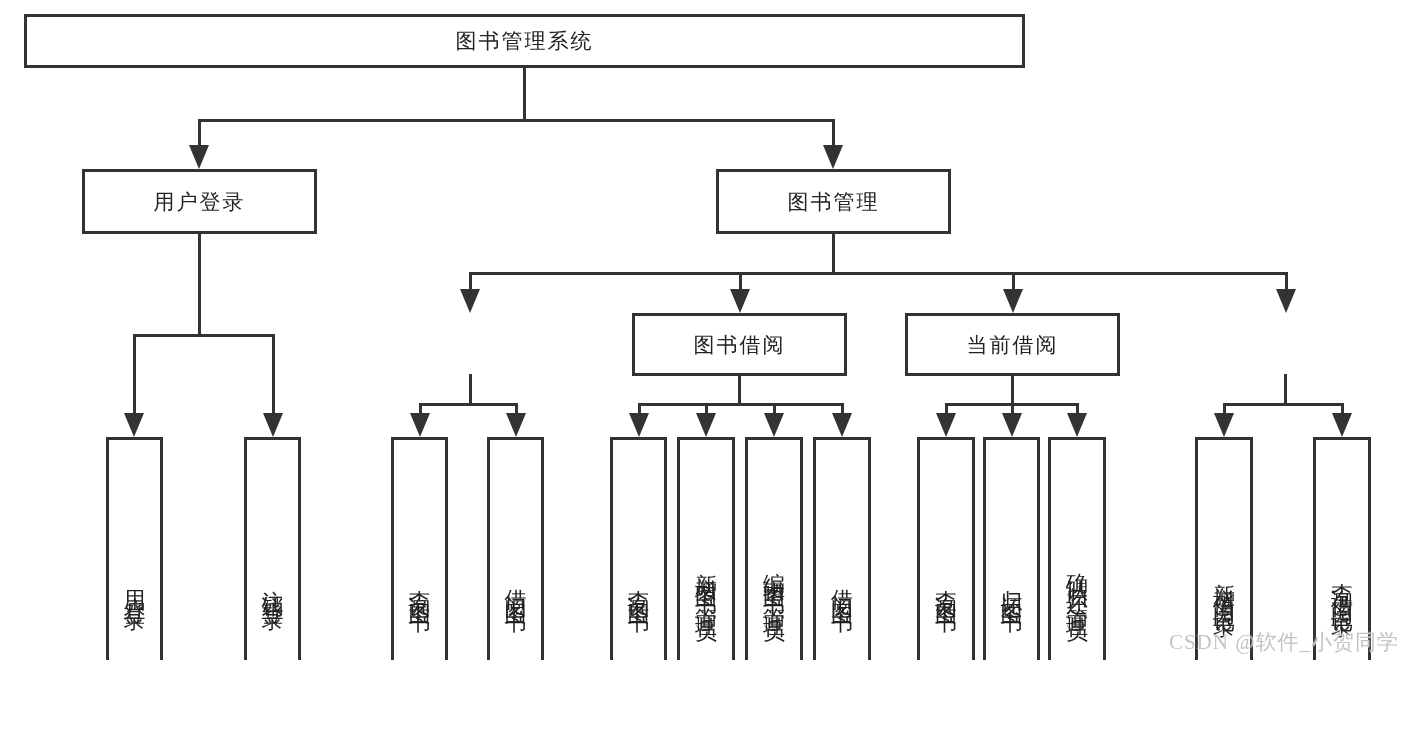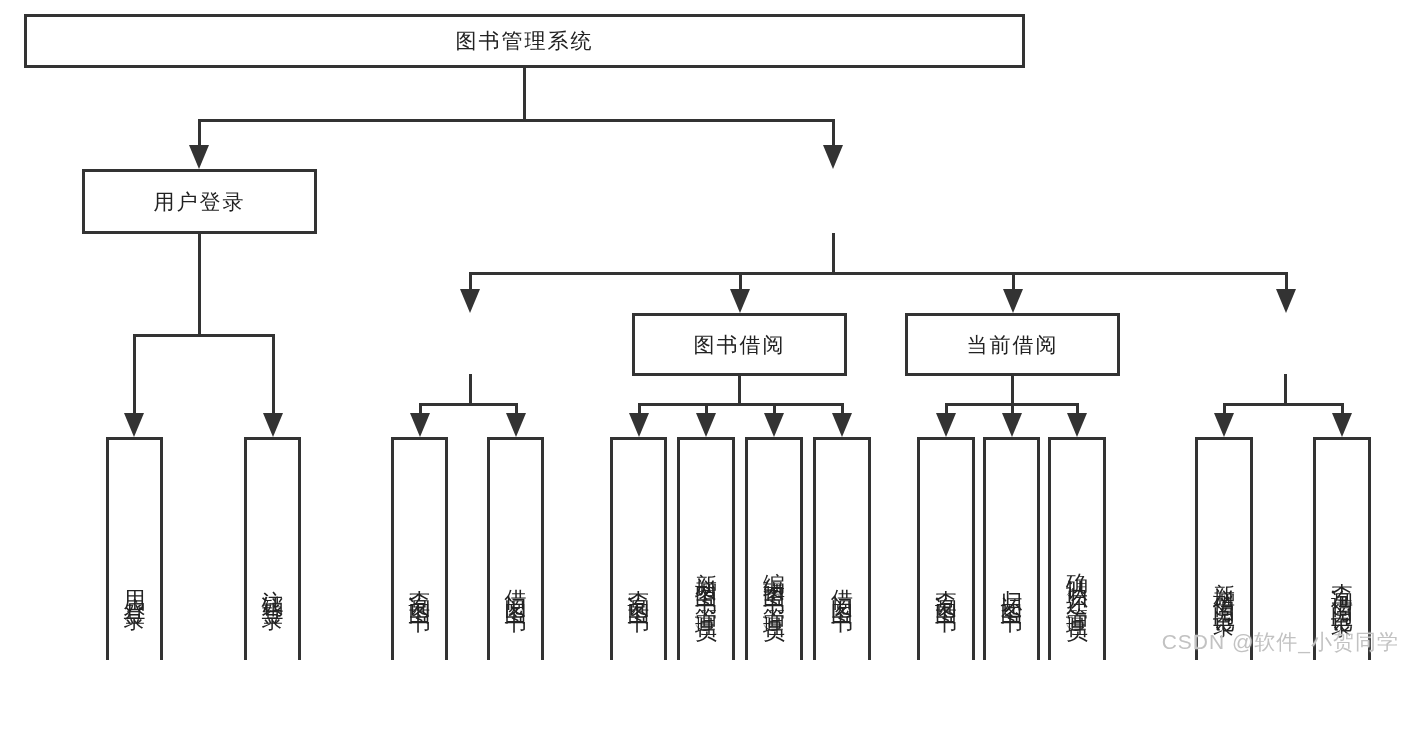--- a/index.html
+++ b/index.html
@@ -1,19 +1,19 @@
 <!DOCTYPE html>
 <html style="--line: #333333; --text: #222222; --bg: #ffffff; --wm: #c2c2c2;"><head>
 <meta charset="utf-8">
 <title>Diagram</title>
 <style>
   html,body{margin:0;padding:0;background:#ffffff;}
   .canvas{
     position:relative;width:1405px;height:660px;background:var(--bg,#ffffff);
-    font-family:Liberation Sans, sans-serif;overflow:hidden;
+    font-family:Liberation Serif, serif;overflow:hidden;
     color:var(--text,#222222);
   }
   .box{
     position:absolute;box-sizing:border-box;border:3px solid var(--line,#333333);
     background:#ffffff;display:flex;align-items:center;justify-content:center;
     font-size:21px;letter-spacing:2px;color:var(--text,#222222);
   }
   .leaf .label{
     writing-mode:vertical-rl;text-orientation:mixed;
     font-size:22px;letter-spacing:7px;line-height:1;white-space:nowrap;
@@ -41,20 +41,23 @@
 
   <div class="vline" style="left:523px;top:67px;height:54px;"></div>
   <div class="hline" style="left:198px;top:119px;width:636px;"></div>
   <div class="vline" style="left:198px;top:119px;height:29px;"></div>
   <div class="arrow" style="left:189px;top:145px;"></div>
   <div class="vline" style="left:832px;top:119px;height:29px;"></div>
   <div class="arrow" style="left:823px;top:145px;"></div>
 
   <div class="box" style="left:82px;top:169px;width:235px;height:65px;">
     <span>用户登录</span>
+  </div>
+  <div class="box" style="left:716px;top:169px;width:235px;height:65px;">
+    <span>图书管理</span>
   </div>
 
   <div class="vline" style="left:198px;top:233px;height:104px;"></div>
   <div class="hline" style="left:133px;top:334px;width:141px;"></div>
   <div class="vline" style="left:133px;top:334px;height:81px;"></div>
   <div class="arrow" style="left:124px;top:413px;"></div>
   <div class="vline" style="left:272px;top:334px;height:81px;"></div>
   <div class="arrow" style="left:263px;top:413px;"></div>
 
   <div class="vline" style="left:832px;top:233px;height:42px;"></div>

